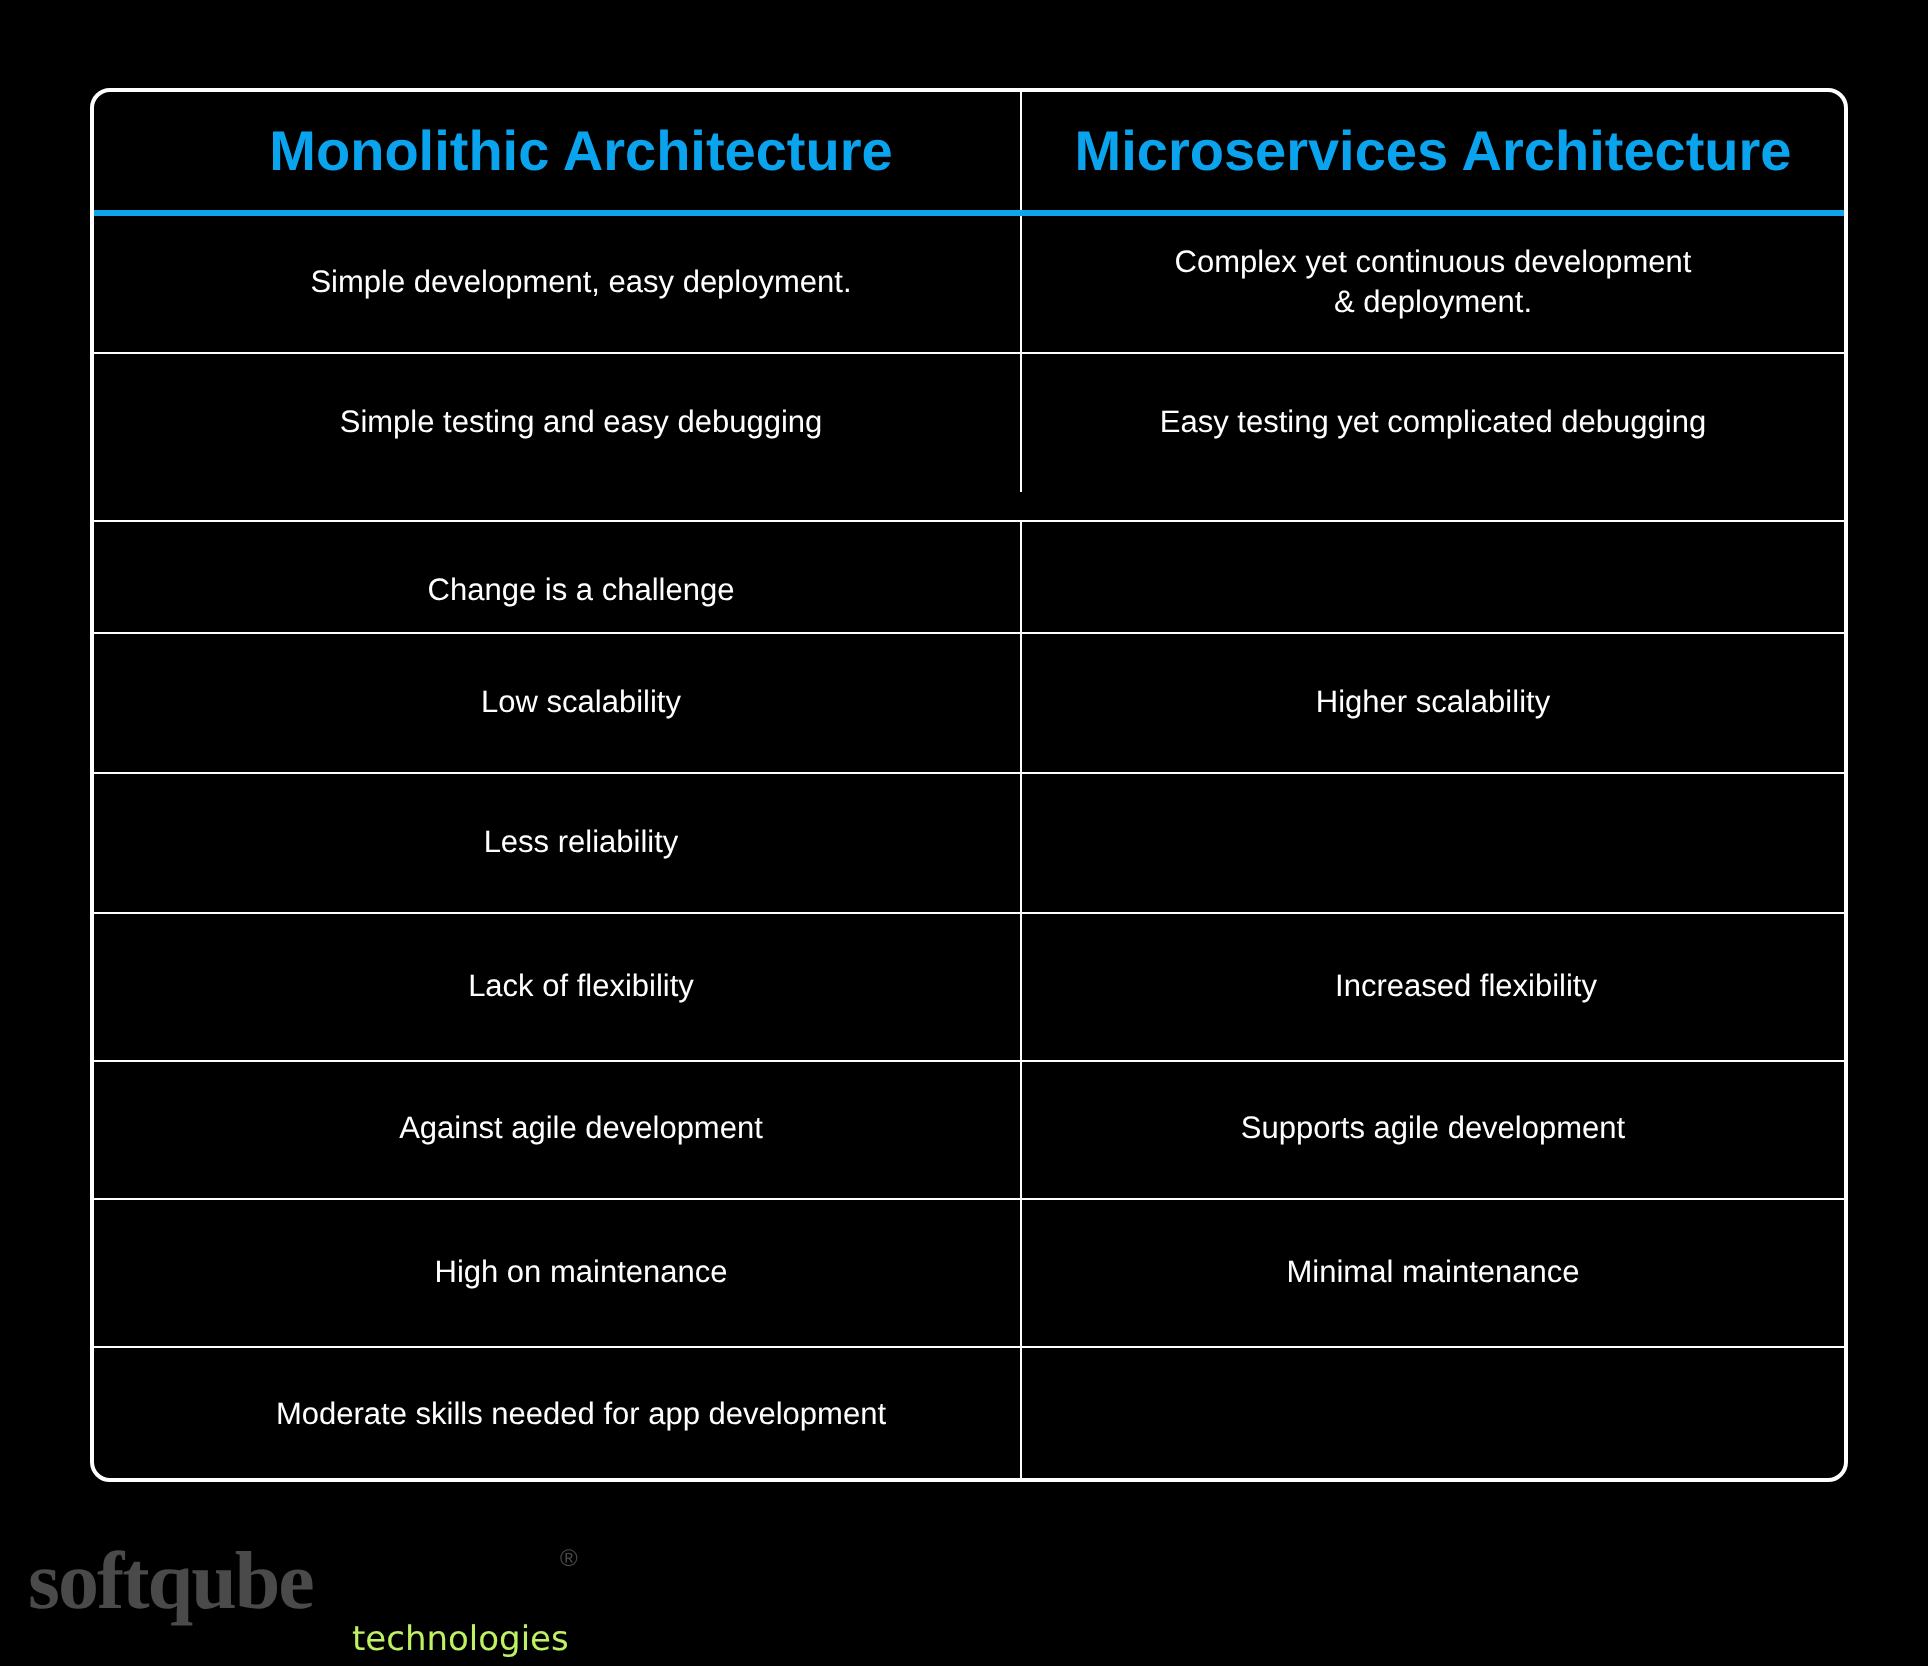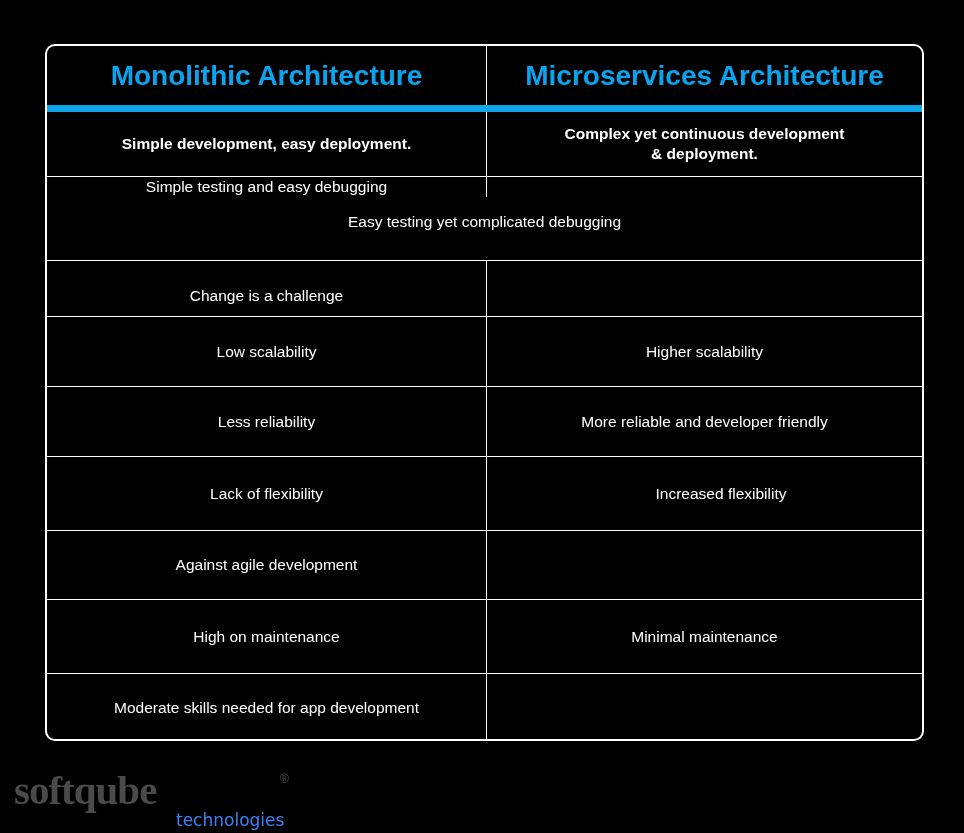--- a/index.html
+++ b/index.html
@@ -1,66 +1,66 @@
 <!DOCTYPE html>
 <html><head>
 <meta charset="utf-8">
 <style>
   html, body { margin:0; padding:0; }
   body { width:964px; height:833px; background:#000; position:relative; overflow:hidden;
          font-family:"Liberation Sans", "DejaVu Sans", sans-serif; color:#fff; }
   .table { position:absolute; left:45px; top:44px; width:879px; height:697px;
            border:2px solid #fff; border-radius:10px; box-sizing:border-box; overflow:hidden; }
-  .row { position:absolute; left:0; width:100%; display:flex; border-top:1px solid #fff; box-sizing:border-box; }
+  .row { position:absolute; left:0; width:100%; display:flex; border-top:1px solid #fff; box-sizing:border-box;padding-left:24px; }
   .row.header { border-top:none; }
-  .row.first { border-top:7px solid #0ea5e9;font-weight:bold; }
+  .row.first { border-top:3px solid #0ea5e9; }
   .cell { display:flex; align-items:center; justify-content:center; text-align:center;
           font-size:15.5px; line-height:20px; box-sizing:border-box; }
   .cell.left { width:440px; border-right:1px solid #fff; }
   .cell.right { flex:1; }
   .hcell { font-size:28px; font-weight:bold; color:#0aa3ee; }
   .logo { position:absolute; left:14px; top:760px; color:#4a4a4a; }
   .logo-main { font-size:41px; font-weight:bold; letter-spacing:-1px; line-height:60px; font-family:Liberation Serif, serif; }
-  .logo-sub { position:absolute; left:162px; top:50px; font-size:17px; color:#3b82f6; font-family:"DejaVu Sans", sans-serif; }
+  .logo-sub { position:absolute; left:162px; top:50px; font-size:17px; color:#bef264; font-family:"DejaVu Sans", sans-serif; }
   .logo-reg { position:absolute; left:266px; top:12px; font-size:12px; }
 </style>
 </head>
 <body>
 
 <div class="table">
   <div class="row header" style="top:0;height:59px;">
     <div class="cell left hcell">Monolithic Architecture</div>
     <div class="cell right hcell">Microservices Architecture</div>
   </div>
   <div id="rows">
       <div class="row first" style="top: 59px; height: 71px;">
         <div class="cell left">Simple development, easy deployment.</div>
         <div class="cell right">Complex yet continuous development<br>&amp; deployment.</div>
       </div>
-      <div class="row" style="top: 130px; height: 70px; flex-direction: column;">
+      <div class="row" style="top: 130px; height: 70px;">
         <div class="cell left">Simple testing and easy debugging</div>
         <div class="cell right">Easy testing yet complicated debugging</div>
       </div>
       <div class="row" style="top: 214px; height: 70px;">
         <div class="cell left">Change is a challenge</div>
       </div>
       <div class="row" style="top: 270px; height: 70px;">
         <div class="cell left">Low scalability</div>
         <div class="cell right">Higher scalability</div>
       </div>
       <div class="row" style="top: 340px; height: 70px;">
         <div class="cell left">Less reliability</div>
-        <div class="cell right">More reliable and developer friendly</div>
       </div>
       <div class="row" style="top: 410px; height: 74px; gap: 33px;">
         <div class="cell left">Lack of flexibility</div>
         <div class="cell right">Increased flexibility</div>
       </div>
       <div class="row" style="top: 484px; height: 69px;">
         <div class="cell left">Against agile development</div>
+        <div class="cell right">Supports agile development</div>
       </div>
       <div class="row" style="top: 553px; height: 74px; justify-content: center;">
         <div class="cell left">High on maintenance</div>
         <div class="cell right">Minimal maintenance</div>
       </div>
       <div class="row" style="top: 627px; height: 68px;">
         <div class="cell left">Moderate skills needed for app development</div>
       </div>
     </div>
 </div>

